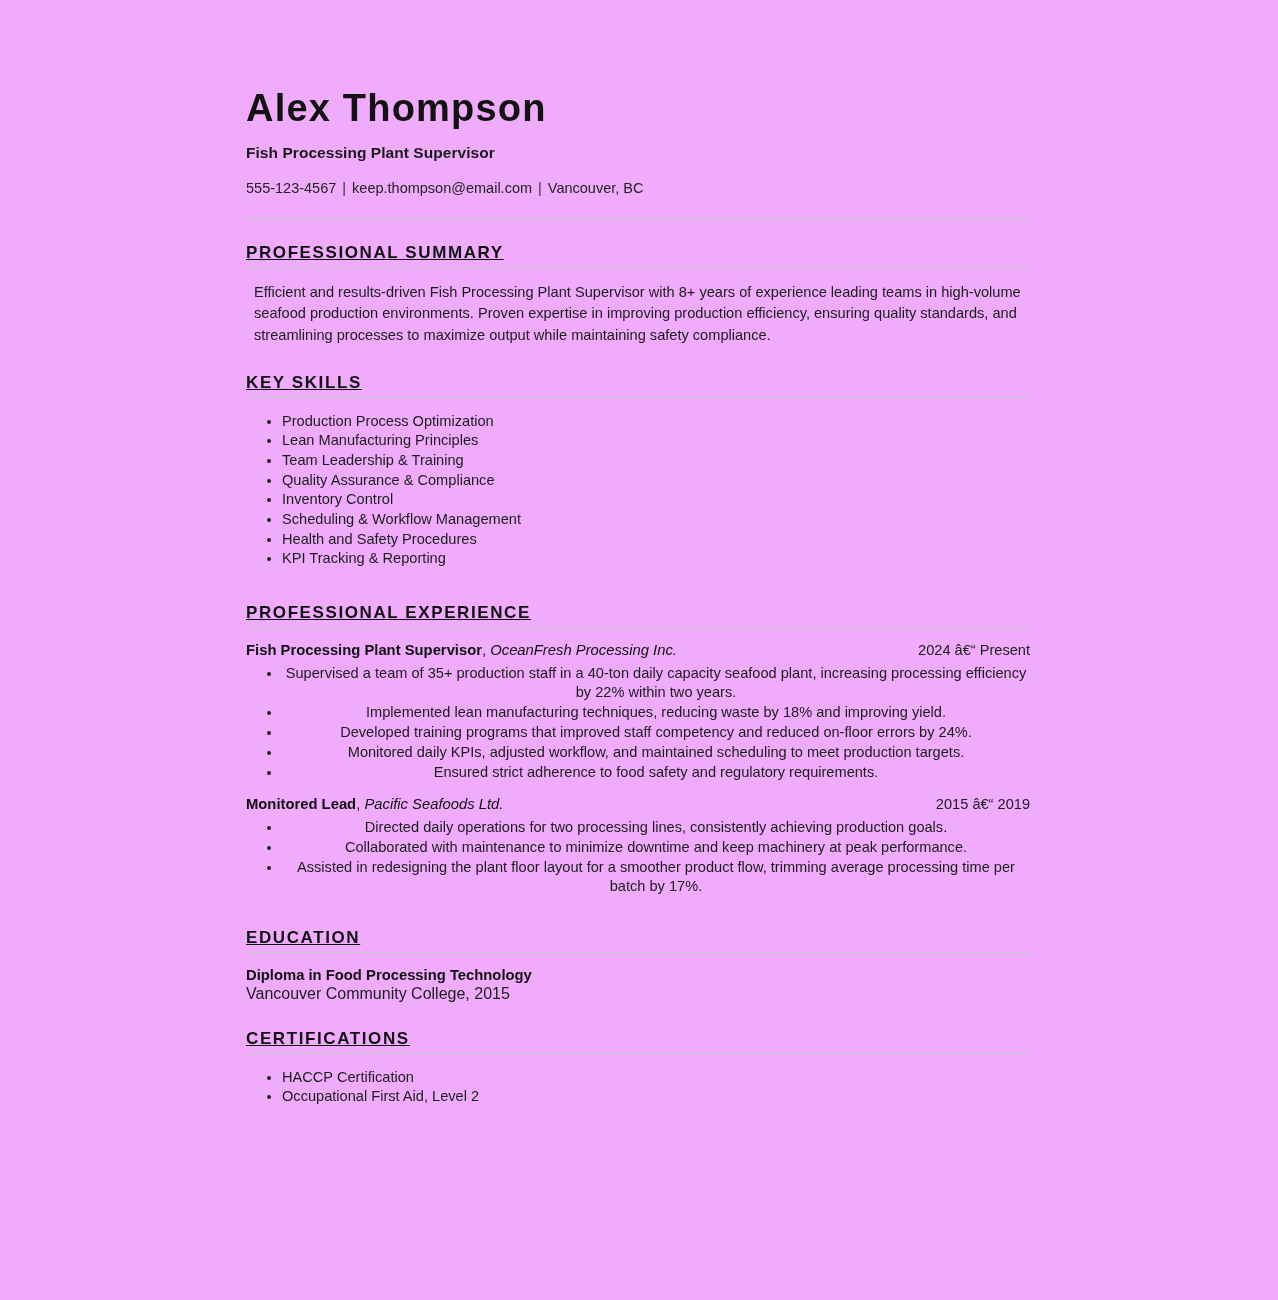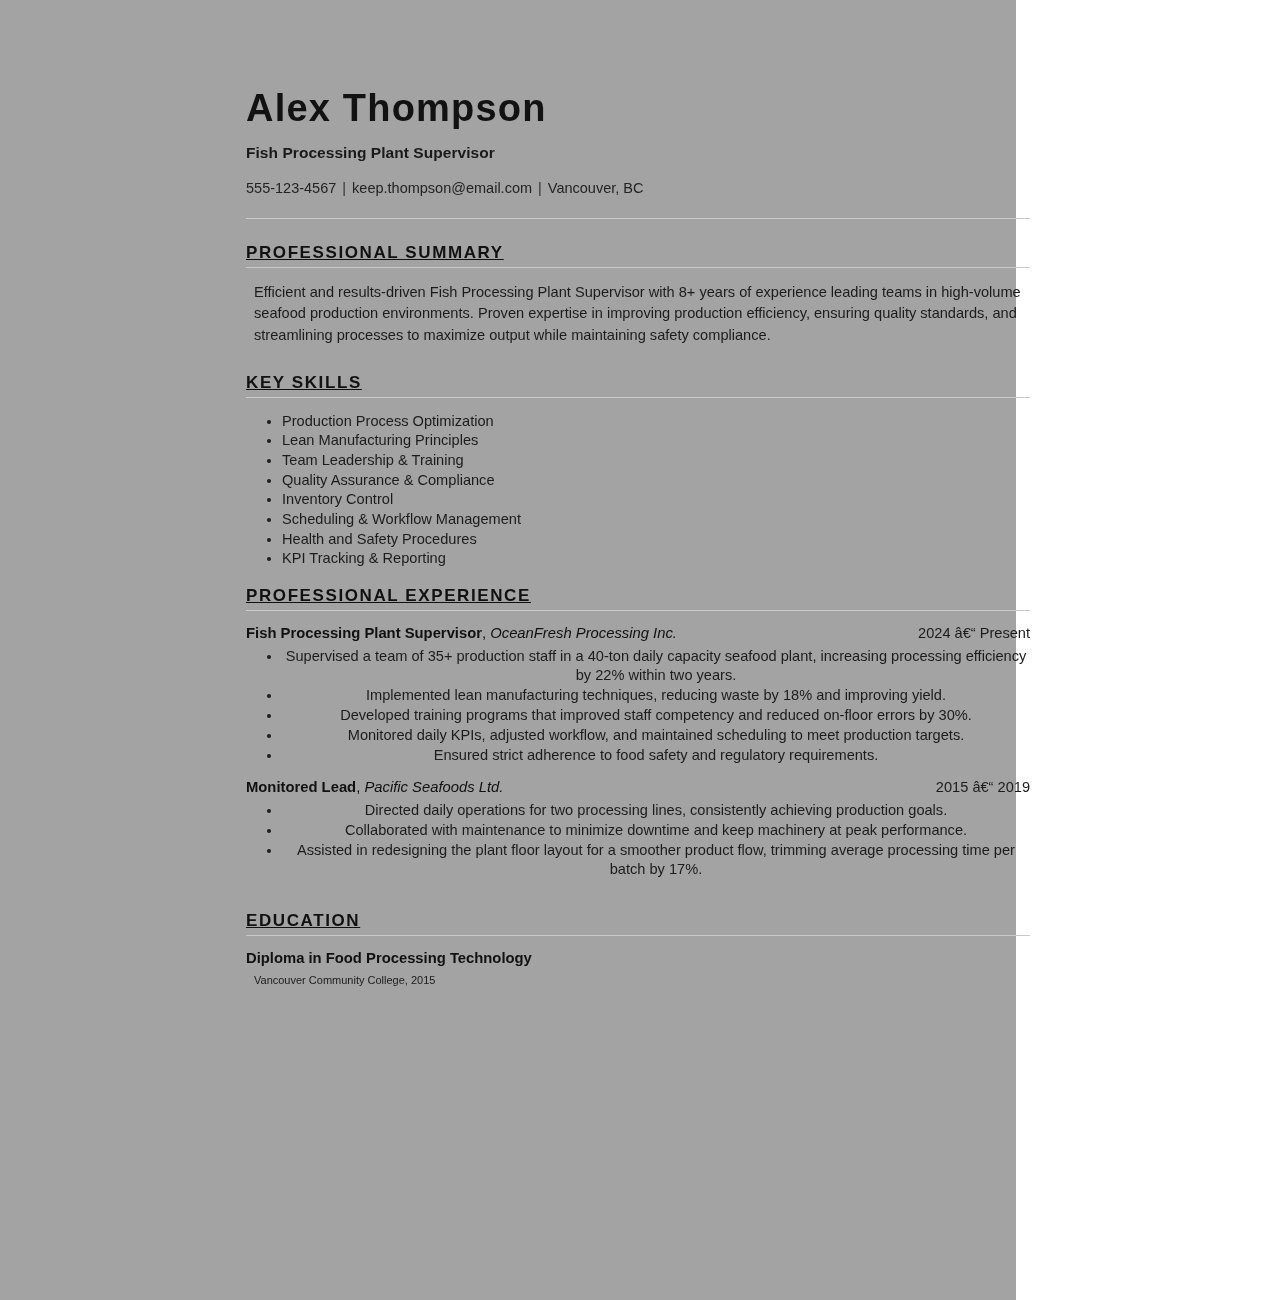--- a/index.html
+++ b/index.html
@@ -8,25 +8,25 @@
     background: #ffffff;
   }
   body {
     width: 1278px;
     min-height: 1300px;
     font-family: "Liberation Sans", sans-serif;
     color: #1a1a1a;
     -webkit-font-smoothing: antialiased;
   }
   .page {
-    width: 1016px;
+    width: 1278px;
     min-height: 1300px;
     box-sizing: border-box;
     padding: 88px 248px 40px 246px;
-    background: #a3a3a3;
+    background: #f0abfc;
   }
   .resume {
     width: 784px;
   }
 
   
   .name {
     font-size: 38px;
     font-weight: bold;
     letter-spacing: 1.2px;
@@ -137,27 +137,27 @@
   }
 
   
   .edu-degree {
     font-size: 14.8px;
     font-weight: bold;
     margin: 0 0 2px 0;
     color: #111;
   }
   .edu-school {
-    font-size: 11px;
-    margin: 8px;
+    font-size: 16px;
+    margin: 0;
     color: #1c1c1c;
   }
 
   .section.experience { margin-bottom: 32px; }
-  .section.skills { margin-bottom: 18px; }
+  .section.skills { margin-bottom: 35px; }
   .section.summary { margin-bottom: 26px; }
   .section.education { margin-bottom: 26px; }
 </style>
 </head>
 <body>
 
 <div class="page">
   <div class="resume">
 
     <div class="header-block">
@@ -197,21 +197,21 @@
       <div class="job">
         <div class="job-head">
           <div class="job-head-left">
             <span class="job-role">Fish Processing Plant Supervisor</span><span>, </span><span class="job-company">OceanFresh Processing Inc.</span>
           </div>
           <div class="job-dates">2024 â€“ Present</div>
         </div>
         <ul class="bullets">
           <li>Supervised a team of 35+ production staff in a 40-ton daily capacity seafood plant, increasing processing efficiency by 22% within two years.</li>
           <li>Implemented lean manufacturing techniques, reducing waste by 18% and improving yield.</li>
-          <li>Developed training programs that improved staff competency and reduced on-floor errors by 30%.</li>
+          <li>Developed training programs that improved staff competency and reduced on-floor errors by 24%.</li>
           <li>Monitored daily KPIs, adjusted workflow, and maintained scheduling to meet production targets.</li>
           <li>Ensured strict adherence to food safety and regulatory requirements.</li>
         </ul>
       </div>
 
       <div class="job">
         <div class="job-head">
           <div class="job-head-left">
             <span class="job-role">Monitored Lead</span><span>, </span><span class="job-company">Pacific Seafoods Ltd.</span>
           </div>
@@ -225,15 +225,23 @@
       </div>
     </div>
 
     <div class="section education">
       <h2 class="section-title">EDUCATION</h2>
       <hr class="section-underline">
       <div class="edu-degree">Diploma in Food Processing Technology</div>
       <div class="edu-school">Vancouver Community College, 2015</div>
     </div>
 
+    <div class="section certifications">
+      <h2 class="section-title">CERTIFICATIONS</h2>
+      <hr class="section-underline">
+      <ul class="bullets tight">
+        <li>HACCP Certification</li>
+        <li>Occupational First Aid, Level 2</li>
+      </ul>
+    </div>
 
   </div>
 </div>
 
 </body></html>

